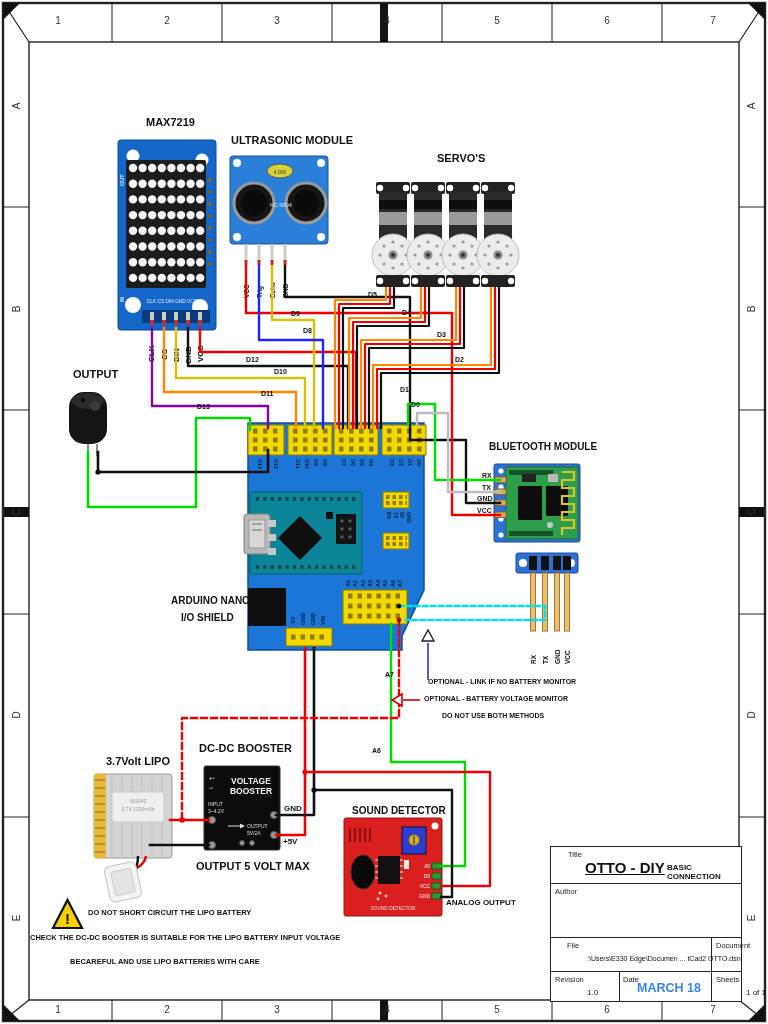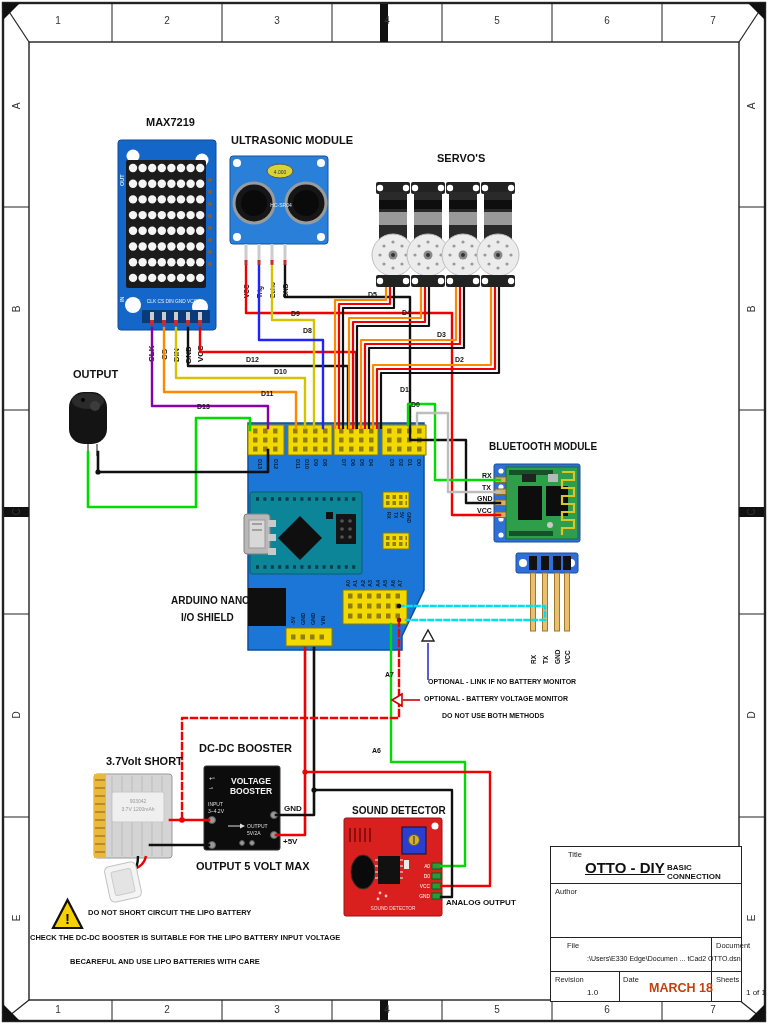--- a/index.html
+++ b/index.html
@@ -15,21 +15,21 @@
   .colnum{position:absolute;font:10px "Liberation Sans",sans-serif;color:#333;transform:translateX(-50%);}
   .rowletter{position:absolute;font:10px "Liberation Sans",sans-serif;color:#333;transform:translate(-50%,-50%) rotate(-90deg);}
   
   .tb{position:absolute;left:550px;top:846px;width:190px;height:154px;border:1.6px solid #222;background:#fff;}
   .tb .cell-lab{position:absolute;font:7.5px "Liberation Sans",sans-serif;color:#222;}
   .tb .hline{position:absolute;left:0;width:100%;height:0;border-top:1.4px solid #222;}
   .tb .vline{position:absolute;top:0;width:0;border-left:1.4px solid #222;}
   .tb .big{position:absolute;font:bold 15px "Liberation Sans",sans-serif;color:#111;text-decoration:underline;}
   .tb .sub{position:absolute;font:bold 8px "Liberation Sans",sans-serif;color:#111;}
   .tb .val{position:absolute;font:8px "Liberation Sans",sans-serif;color:#111;white-space:nowrap;margin-left:28px;}
-  .tb .date{position:absolute;font:bold 12.5px "Liberation Sans",sans-serif;color:#c2410c;margin-left:12px;}
+  .tb .date{position:absolute;font:bold 12.5px "Liberation Sans",sans-serif;color:#3b82f6;}
 </style>
 </head>
 <body>
 
 <div class="page">
 
 <svg width="768" height="1024" viewBox="0 0 768 1024">
 
   <g>
     <rect x="3" y="3" width="762" height="1018" fill="none" stroke="#222" stroke-width="2.4"></rect>
@@ -677,21 +677,21 @@
   <div class="rowletter" style="left:751px;top:918px">E</div>
 
   <div class="lbl" style="left:146px;top:116px">MAX7219</div>
   <div class="lbl" style="left:231px;top:134px">ULTRASONIC MODULE</div>
   <div class="lbl" style="left:437px;top:152px">SERVO'S</div>
   <div class="lbl" style="left:73px;top:368px">OUTPUT</div>
   <div class="lbl s10" style="left:489px;top:441px">BLUETOOTH MODULE</div>
   <div class="lbl s10" style="left:171px;top:595px">ARDUINO NANO</div>
   <div class="lbl s10" style="left:181px;top:612px">I/O SHIELD</div>
   <div class="lbl" style="left:199px;top:742px">DC-DC BOOSTER</div>
-  <div class="lbl" style="left:106px;top:755px">3.7Volt SHORT</div>
+  <div class="lbl" style="left:106px;top:755px">3.7Volt LIPO</div>
   <div class="lbl s10" style="left:352px;top:805px">SOUND DETECTOR</div>
   <div class="lbl" style="left:196px;top:860px">OUTPUT 5 VOLT MAX</div>
   <div class="lbl s8" style="left:446px;top:898px">ANALOG OUTPUT</div>
   <div class="lbl s8" style="left:284px;top:804px">GND</div>
   <div class="lbl s8" style="left:283px;top:837px">+5V</div>
 
   <div class="wl" style="left:197px;top:403px">D13</div>
   <div class="wl" style="left:246px;top:356px">D12</div>
   <div class="wl" style="left:261px;top:390px">D11</div>
   <div class="wl" style="left:274px;top:368px">D10</div>

